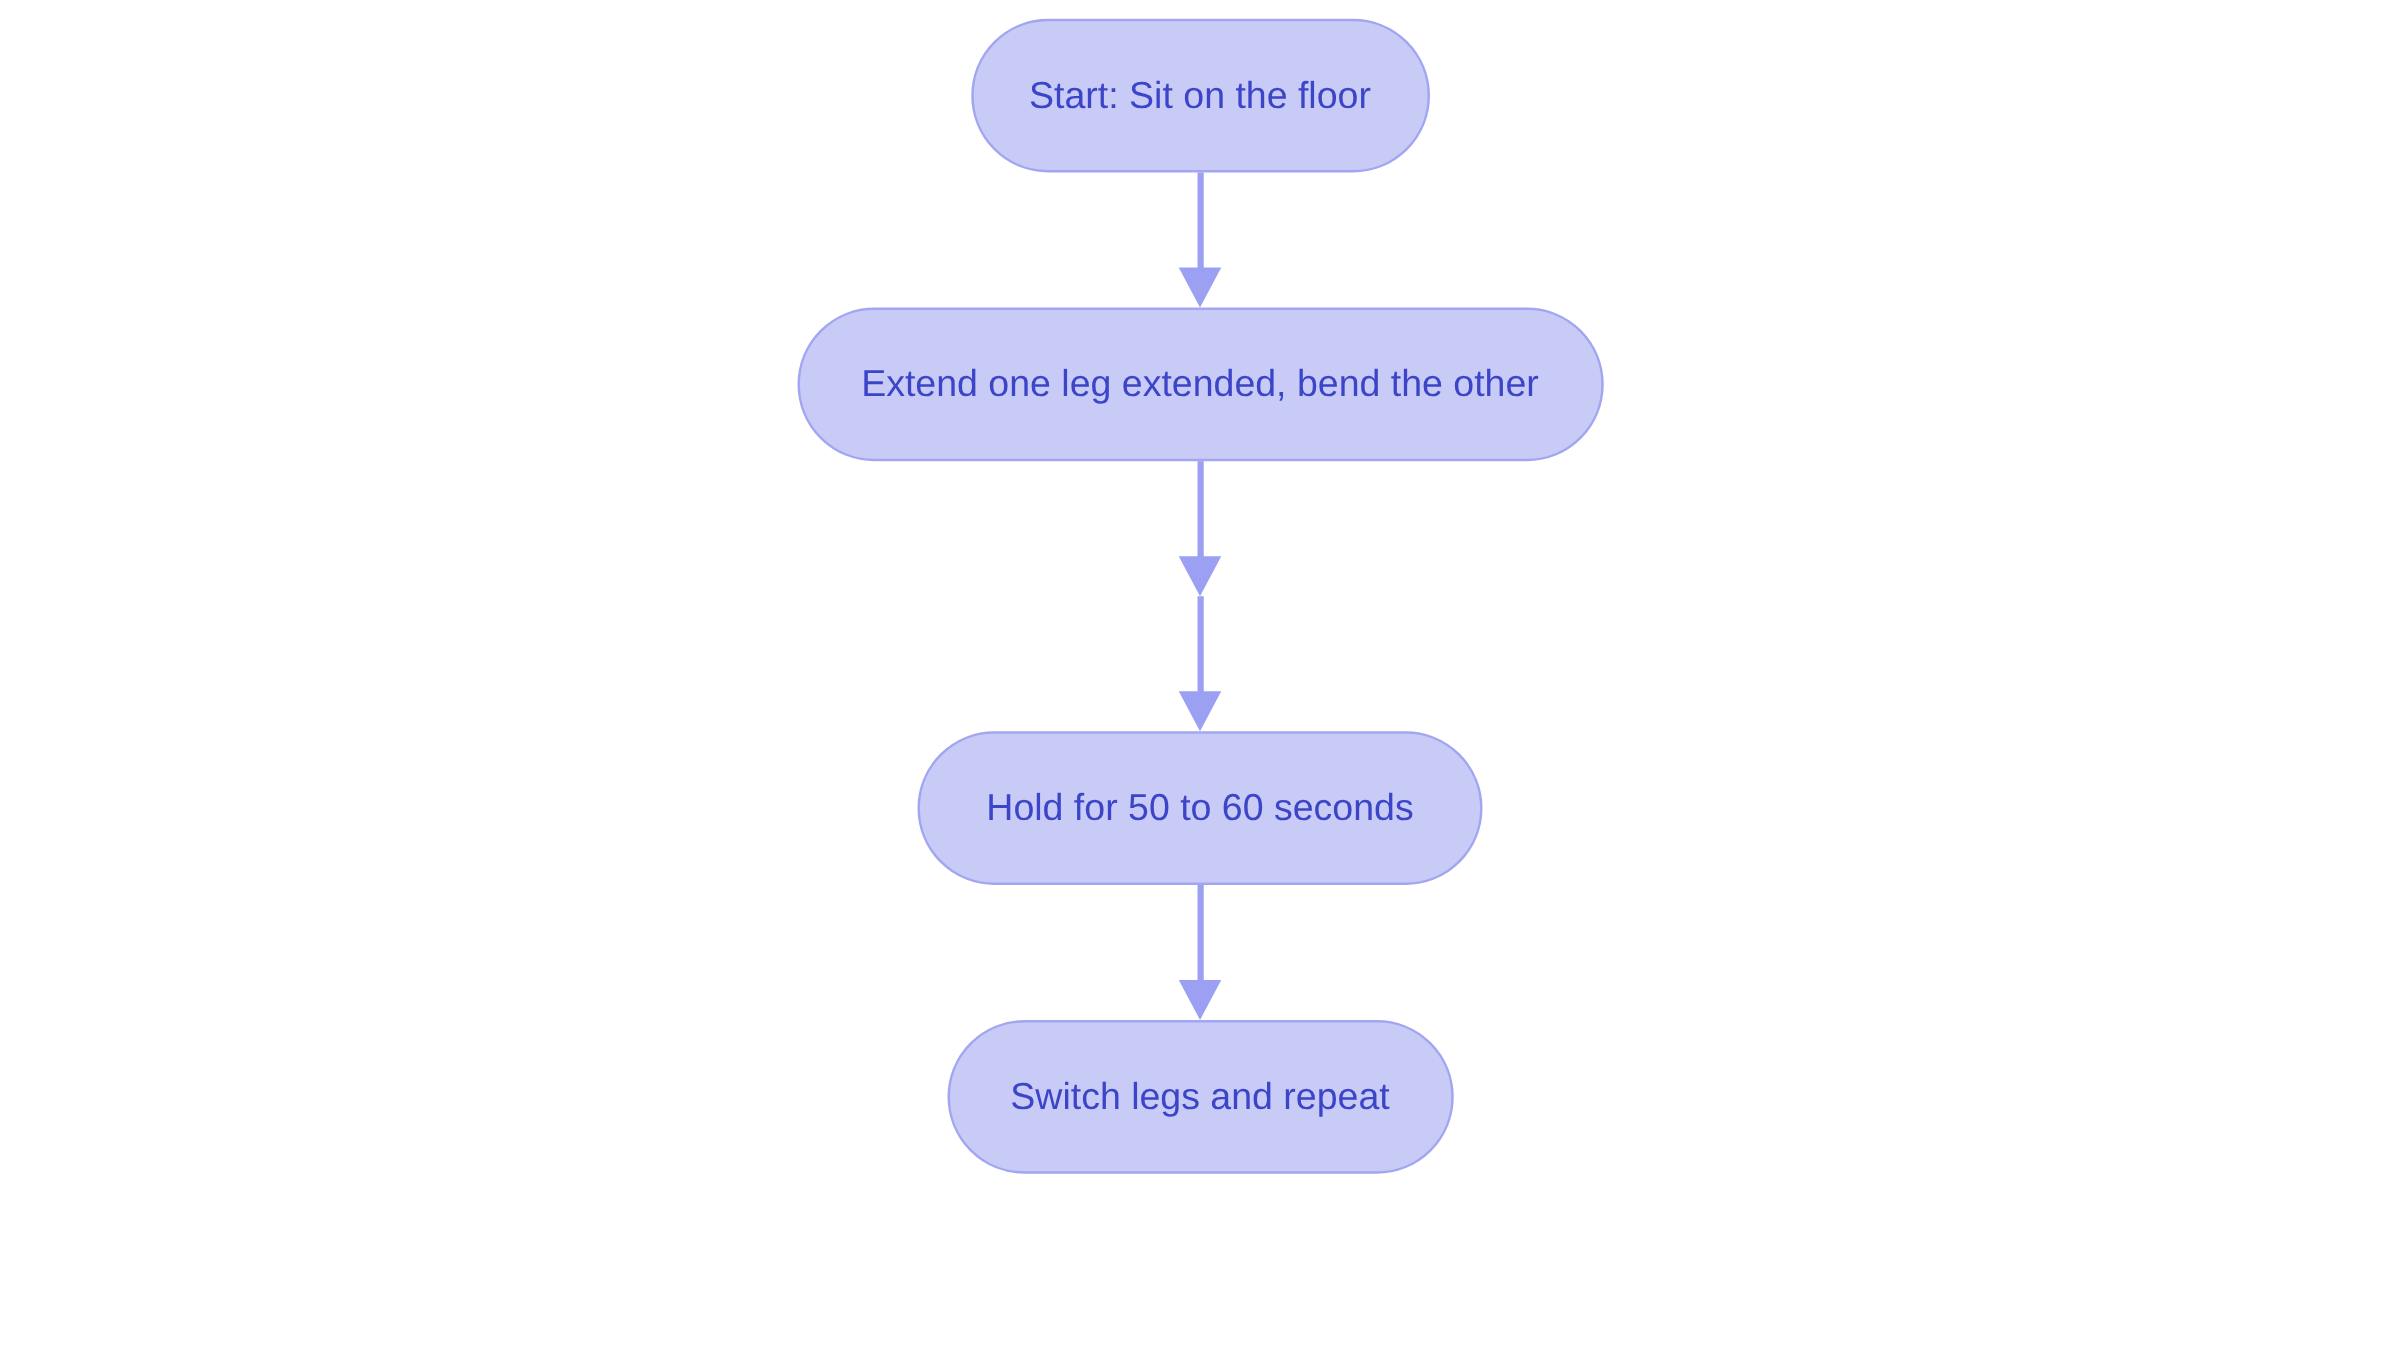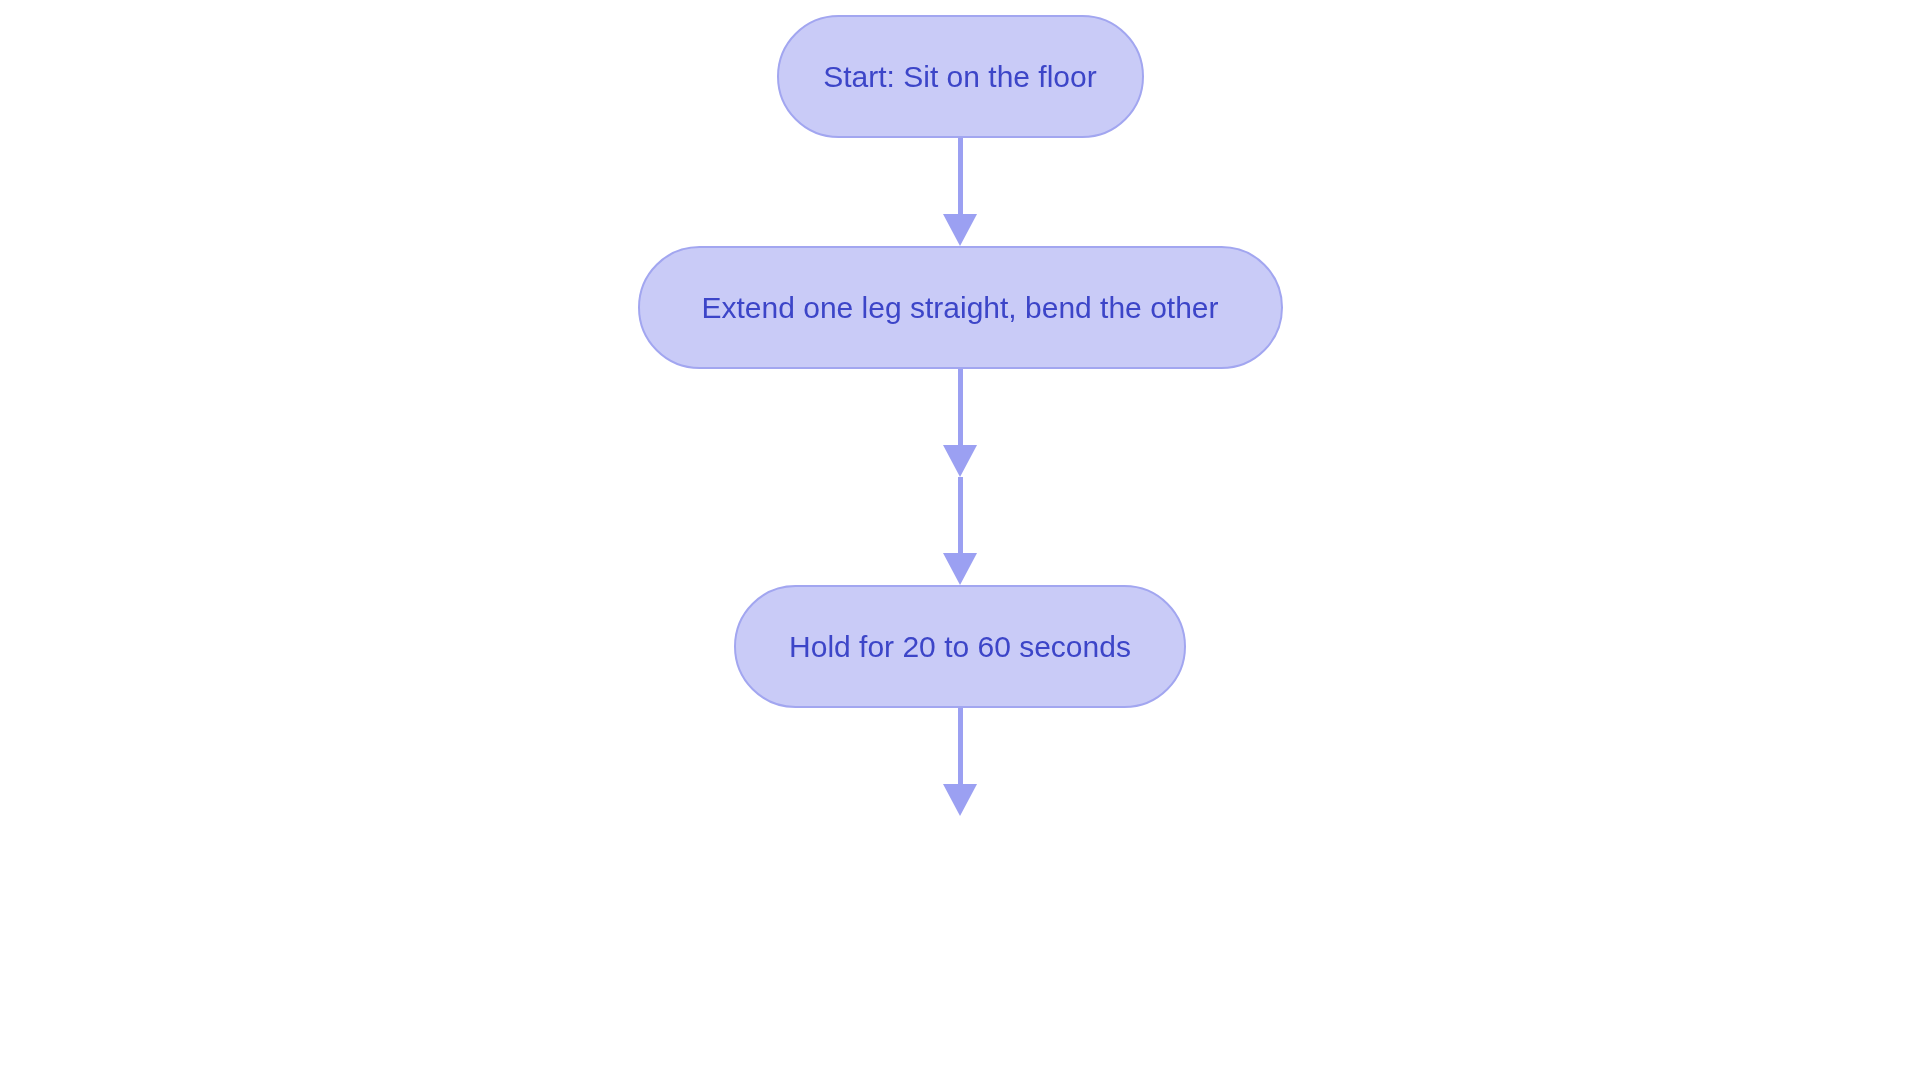--- a/index.html
+++ b/index.html
@@ -73,37 +73,40 @@
   <div class="node node-w-0">
     <span class="node-label">Start: Sit on the floor</span>
   </div>
 
   <div class="connector">
     <div class="connector-line"></div>
     <div class="connector-head"></div>
   </div>
 
   <div class="node node-w-1">
-    <span class="node-label">Extend one leg straight, bend the other</span>
+    <span class="node-label">Extend one leg extended, bend the other</span>
   </div>
 
   <div class="connector">
     <div class="connector-line"></div>
     <div class="connector-head"></div>
   </div>
 
 
   <div class="connector">
     <div class="connector-line"></div>
     <div class="connector-head"></div>
   </div>
 
   <div class="node node-w-3">
-    <span class="node-label">Hold for 20 to 60 seconds</span>
+    <span class="node-label">Hold for 50 to 60 seconds</span>
   </div>
 
   <div class="connector">
     <div class="connector-line"></div>
     <div class="connector-head"></div>
   </div>
 
+  <div class="node node-w-4">
+    <span class="node-label">Switch legs and repeat</span>
+  </div>
 
 </div>
 
 </body></html>

